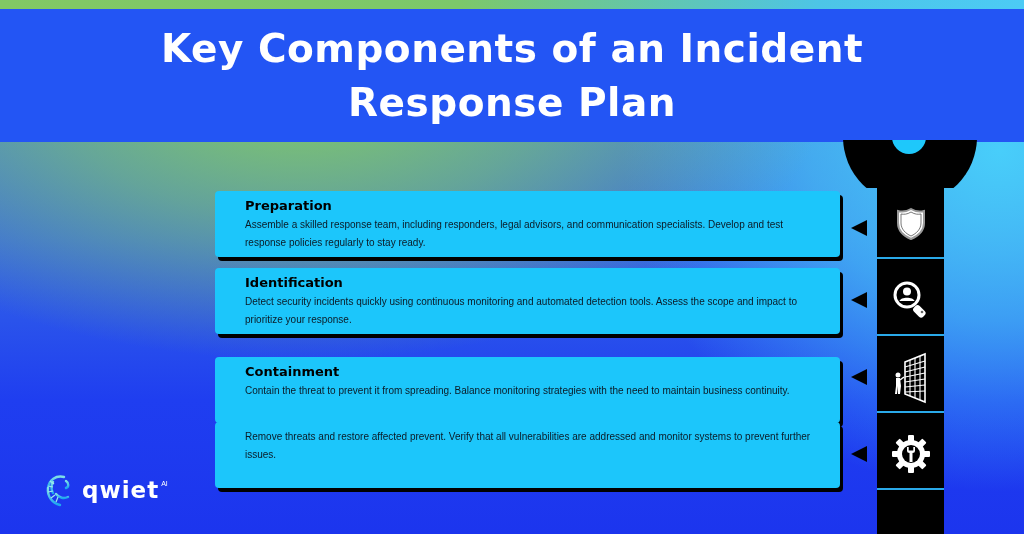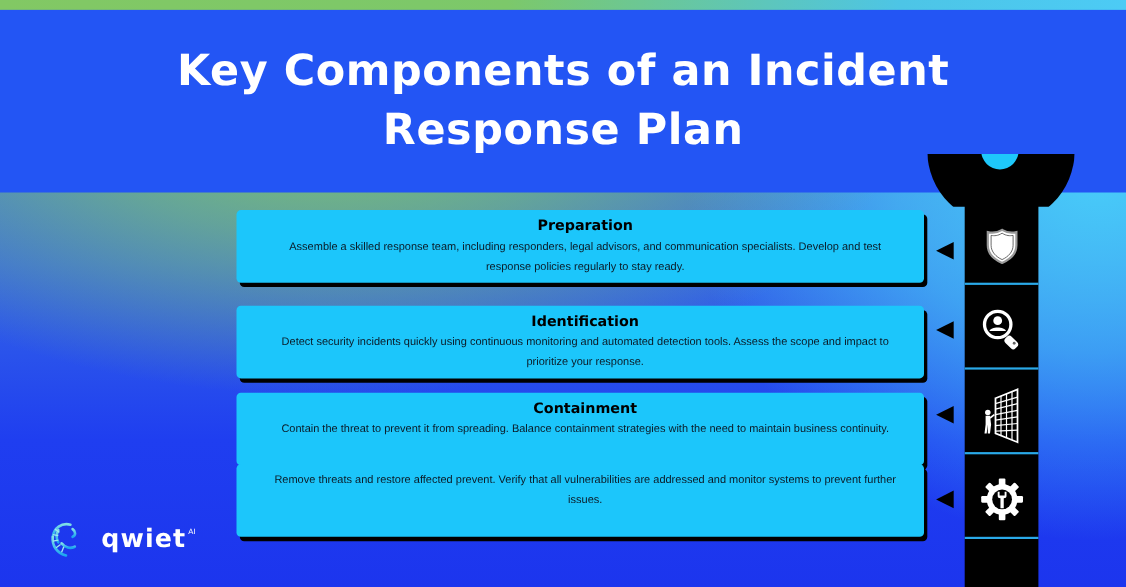--- a/index.html
+++ b/index.html
@@ -10,21 +10,21 @@
       background:
         radial-gradient(ellipse 700px 360px at 300px 90px, rgba(134,206,96,0.95) 0%, rgba(134,206,96,0.55) 35%, rgba(134,206,96,0) 75%),
         radial-gradient(ellipse 420px 380px at 1000px 150px, rgba(72,206,250,1) 0%, rgba(72,206,250,0.6) 45%, rgba(72,206,250,0) 90%),
         linear-gradient(180deg, #4f8fd0 0%, #3568e6 45%, #1f3ef0 75%, #1c35ee 100%);
     }
     .top-strip {
       position: absolute; left: 0; top: 0; width: 1024px; height: 9px;
       background: linear-gradient(90deg, #82c864 0%, #7cc86a 45%, #4dc5e6 80%, #4ccbf5 100%);
     }
     .banner {
-      position: absolute; left: 0; top: 9px; width: 1024px; height: 166px;
+      position: absolute; left: 0; top: 9px; width: 1024px; height: 133px;
       background: #2355f4;
       display: flex; flex-direction: column; align-items: center; justify-content: center;
     }
     .banner h1 {
       color: #ffffff;
       font-family: "DejaVu Sans", sans-serif;
       font-weight: bold;
       font-size: 39px;
       line-height: 54px;
       text-align: center;
@@ -55,21 +55,21 @@
       position: absolute; left: 877px; width: 67px; height: 66px;
       display: flex; align-items: center; justify-content: center;
     }
 
     .card {
       position: absolute; left: 215px; width: 625px; height: 66px;
       background: #1cc6fb;
       border-radius: 4px;
       box-shadow: 3px 4px 0 #000;
       padding: 6px 21px 0 30px;
-      text-align: center;
+      text-align: left;
       color: #0d2030;
     }
     .card .card-title {
       font-family: "DejaVu Sans", sans-serif;
       font-weight: bold;
       font-size: 13px;
       color: #000;
       line-height: 17px;
       margin-bottom: 2px;
     }
@@ -88,21 +88,21 @@
     .logo {
       position: absolute; left: 44px; top: 470px; height: 40px;
       display: flex; align-items: center;
     }
     .logo .logo-text {
       color: #ffffff;
       font-family: "DejaVu Sans", sans-serif;
       font-size: 23px;
       font-weight: bold;
       letter-spacing: 1px;
-      margin-left: 20px;
+      margin-left: 10px;
     }
     .logo .logo-sup {
       color: #ffffff;
       font-size: 7px;
       align-self: flex-start;
       margin-top: 10px;
       margin-left: 2px;
     }
   </style>
 </head>
@@ -181,29 +181,29 @@
     <path d="M16 13 L16 17 Q16 19 18.5 19 L18.5 28 L21.5 28 L21.5 19 Q24 19 24 17 L24 13 L22.3 13 L22.3 16.5 L17.7 16.5 L17.7 13 Z" fill="#fff"></path>
   </svg>
 </div>
 
 <div class="card" style="top:191px">
   <div class="card-title">Preparation</div>
   <div class="card-desc">Assemble a skilled response team, including responders, legal advisors, and communication specialists. Develop and test response policies regularly to stay ready.</div>
 </div>
 <div class="arrow" style="top:220px"></div>
 
-<div class="card" style="top:278px">
+<div class="card" style="top:268px">
   <div class="card-title">Identification</div>
   <div class="card-desc">Detect security incidents quickly using continuous monitoring and automated detection tools. Assess the scope and impact to prioritize your response.</div>
 </div>
 <div class="arrow" style="top:292px"></div>
 
 <div class="card" style="top:357px">
   <div class="card-title">Containment</div>
-  <div class="card-desc">Contain the threat to prevent it from spreading. Balance containment strategies with the need to maintain business continuity.</div>
+  <div class="card-desc">Contain the threat to prevent it from spreading. Balance monitoring strategies with the need to maintain business continuity.</div>
 </div>
 <div class="arrow" style="top:369px"></div>
 
 <div class="card" style="top:422px">
   <div class="card-desc">Remove threats and restore affected prevent. Verify that all vulnerabilities are addressed and monitor systems to prevent further issues.</div>
 </div>
 <div class="arrow" style="top:446px"></div>
 
 <div class="logo">
   <svg width="28" height="36" viewBox="0 0 28 36">

